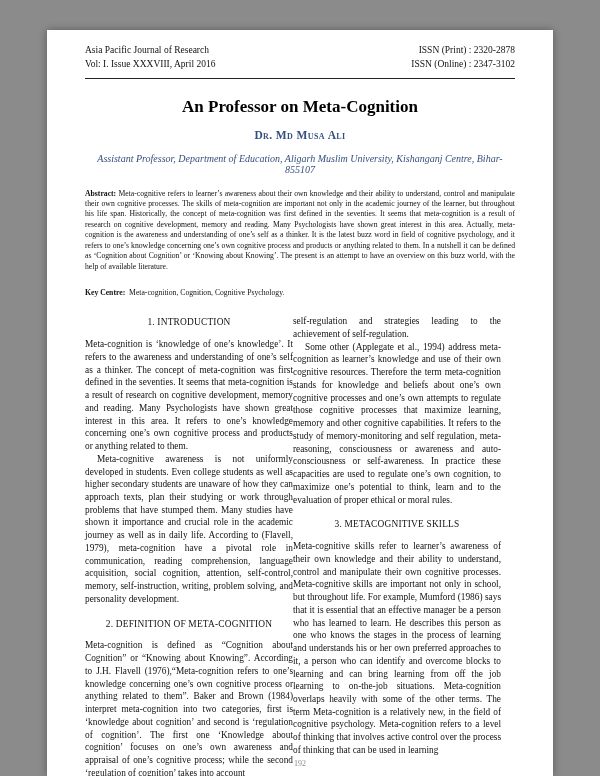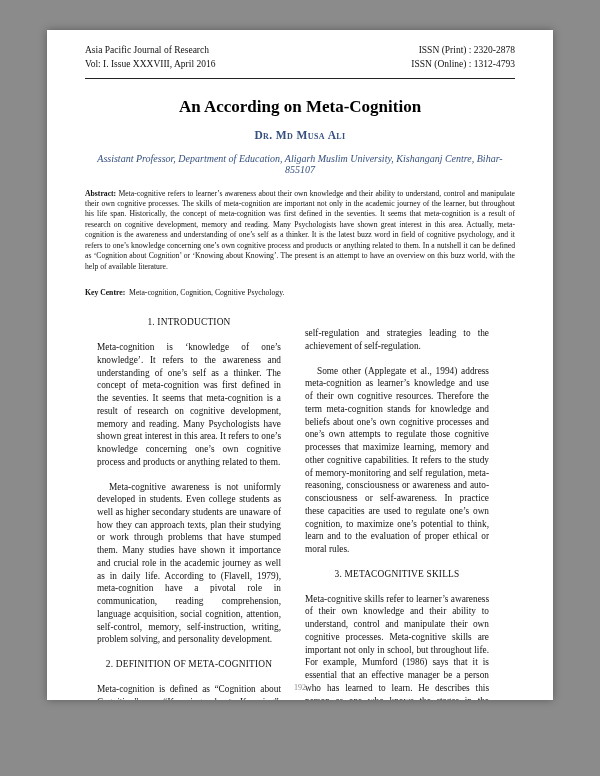--- a/index.html
+++ b/index.html
@@ -5,21 +5,21 @@
   html, body {
     margin: 0; padding: 0;
     width: 600px; height: 776px;
     background: #8b8b8b;
     overflow: hidden;
     font-family: "Liberation Serif", serif;
   }
   .page {
     position: absolute;
     left: 47px; top: 30px;
-    width: 506px; height: 670px;
+    width: 506px; height: 746px;
     background: #ffffff;
     box-shadow: 0 0 8px rgba(0,0,0,0.35);
     box-sizing: border-box;
     padding: 14px 38px 0 38px;
     overflow: hidden;
     color: #111111;
   }
   .hdr { display: flex; justify-content: space-between; font-size: 9.5px; line-height: 1.45; }
   .hdr-right { text-align: right; }
   .rule { border-top: 1px solid #222222; margin-top: 6px; height: 0; }
@@ -39,21 +39,21 @@
     font-size: 7.7px; line-height: 1.36; text-align: justify;
     margin: 14px 0 16px 0; color: #111111;
   }
   .keywords { font-size: 7.7px; margin: 10px 0 0 0; }
   .abstract b, .keywords b { font-weight: bold; }
   .columns { display: flex; gap: 0; margin-top: 18px; }
   .col {
     flex: 0 0 208px; width: 208px;
     font-size: 9.3px; line-height: 1.37; text-align: justify;
   }
-  .col p { margin: 12px; }
+  .col p { margin: 0; }
   .col p.ind { text-indent: 12px; }
   .col h2 {
     font-size: 9.4px; font-weight: normal; text-align: center;
     margin: 12px 0 9px 0; letter-spacing: 0.2px;
   }
   .col h2:first-child { margin-top: 1px; }
   .pageno {
     position: absolute; left: 0; right: 0; bottom: 8px;
     text-align: center; font-size: 8px; color: #8a8a8a;
   }
@@ -63,27 +63,27 @@
 
 <div class="page">
 
   <div class="hdr">
     <div class="hdr-left">
       <div>Asia Pacific Journal of Research</div>
       <div>Vol: I. Issue XXXVIII, April 2016</div>
     </div>
     <div class="hdr-right">
       <div>ISSN (Print) : 2320-2878</div>
-      <div>ISSN (Online) : 1312-4793</div>
+      <div>ISSN (Online) : 2347-3102</div>
     </div>
   </div>
 
   <div class="rule"></div>
 
-  <h1 class="title">An According on Meta-Cognition</h1>
+  <h1 class="title">An Professor on Meta-Cognition</h1>
 
   <div class="author">Dr. Md Musa Ali</div>
 
   <div class="affiliation">Assistant Professor, Department of Education, Aligarh Muslim University, Kishanganj Centre, Bihar-855107</div>
 
   <p class="abstract"><b>Abstract:</b> <span>Meta-cognitive refers to learner’s awareness about their own knowledge and their ability to understand, control and manipulate their own cognitive processes. The skills of meta-cognition are important not only in the academic journey of the learner, but throughout his life span. Historically, the concept of meta-cognition was first defined in the seventies. It seems that meta-cognition is a result of research on cognitive development, memory and reading. Many Psychologists have shown great interest in this area. Actually, meta-cognition is the awareness and understanding of one’s self as a thinker. It is the latest buzz word in field of cognitive psychology, and it refers to one’s knowledge concerning one’s own cognitive process and products or anything related to them. In a nutshell it can be defined as ‘Cognition about Cognition’ or ‘Knowing about Knowing’. The present is an attempt to have an overview on this buzz world, with the help of available literature.</span></p>
 
   <p class="keywords"><b>Key Centre:</b>&nbsp;&nbsp;<span>Meta-cognition, Cognition, Cognitive Psychology.</span></p>
 
   <div class="columns">

